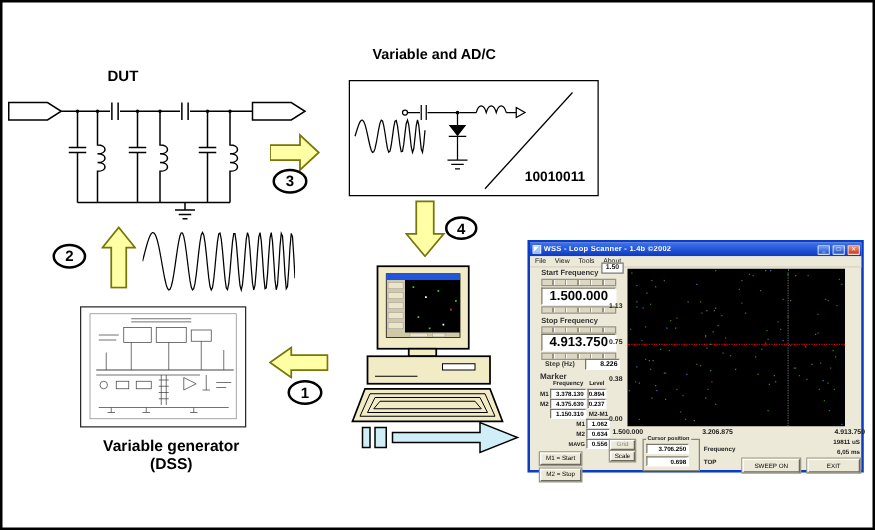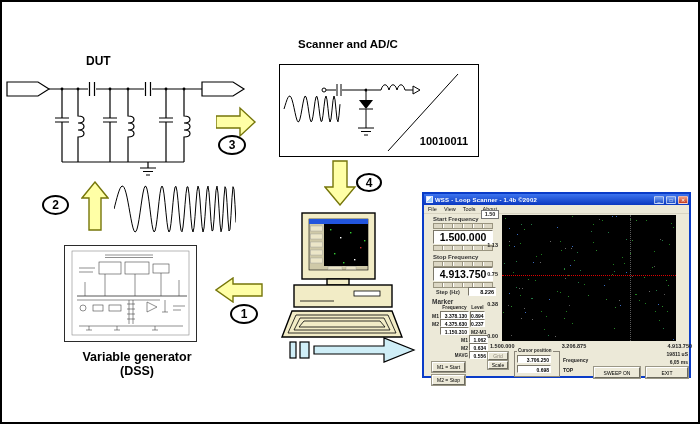--- a/index.html
+++ b/index.html
@@ -62,21 +62,21 @@
     <g fill="#000">
       <circle cx="56" cy="15" r="1.4"></circle>
         <circle cx="72" cy="15" r="1.4"></circle>
       <circle cx="104" cy="15" r="1.4"></circle>
         <circle cx="122" cy="15" r="1.4"></circle>
       <circle cx="160" cy="15" r="1.4"></circle>
         <circle cx="178" cy="15" r="1.4"></circle>
     </g>
   </svg>
 
-  <div class="lbl" style="left:296px;top:36px;font-size:11.5px">Scanner and AD/C</div>
+  <div class="lbl" style="left:296px;top:36px;font-size:11.5px">Variable and AD/C</div>
   <div class="abs" style="left:277px;top:62px;width:200px;height:93px;border:1.5px solid #000;background:#fff">
     <svg width="197" height="90" viewBox="0 0 197 90">
       <g fill="none" stroke="#000" stroke-width="1">
         <path transform="translate(4,30)" d="M0.0 14.0 L1.0 10.8 L2.0 7.6 L3.0 4.7 L4.0 2.5 L5.0 1.2 L6.0 1.1 L7.0 2.2 L8.0 4.7 L9.0 8.3 L10.0 12.7 L11.0 17.4 L12.0 21.8 L13.0 25.2 L14.0 26.9 L15.0 26.5 L16.0 23.9 L17.0 19.4 L18.0 13.8 L19.0 8.1 L20.0 3.5 L21.0 1.1 L22.0 1.8 L23.0 5.5 L24.0 11.4 L25.0 18.2 L26.0 23.9 L27.0 26.8 L28.0 25.9 L29.0 21.2 L30.0 14.1 L31.0 6.7 L32.0 1.9 L33.0 1.4 L34.0 5.7 L35.0 13.4 L36.0 21.4 L37.0 26.4 L38.0 26.1 L39.0 20.3 L40.0 11.5 L41.0 3.8 L42.0 1.0 L43.0 4.8 L44.0 13.5 L45.0 22.6 L46.0 27.0 L47.0 24.0 L48.0 15.1 L49.0 5.4 L50.0 1.0 L51.0 4.8 L52.0 14.7 L53.0 24.2 L54.0 26.8 L55.0 20.3 L56.0 9.2 "></path>
         <circle cx="44" cy="25" r="2" fill="#fff"></circle>
         <path d="M46 25 H56 M57 19 V31 M61 19 V31 M62 25 H85"></path>
         <path d="M86 25 V35"></path>
         <path d="M79 44 H93 M86 44 V63 M78 63 H94 M81 66.5 H91 M84 70 H88"></path>
         <path d="M87.5 25 H101 M101 25 c2 -7 6 -7 8 0 c2 -7 6 -7 8 0 c2 -7 6 -7 8 0 M125 25 H133"></path>
         <path d="M133 21 L140 25 L133 29 Z" fill="#fff"></path>

